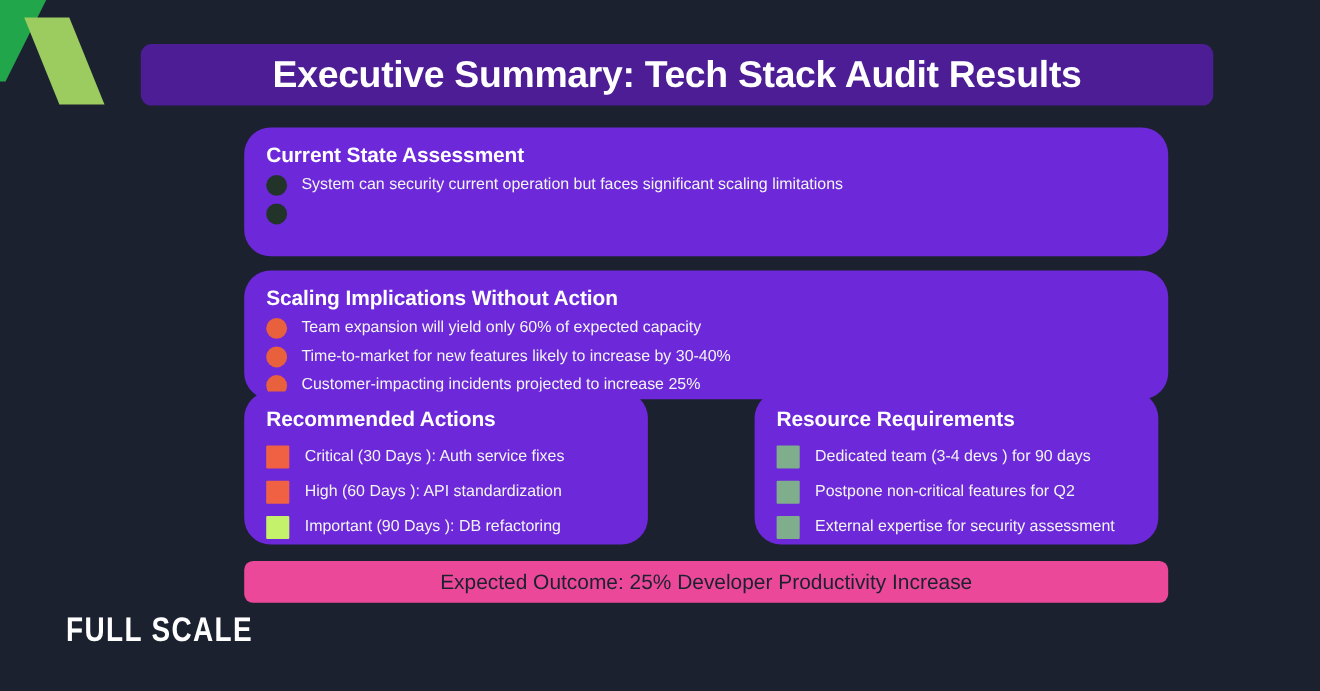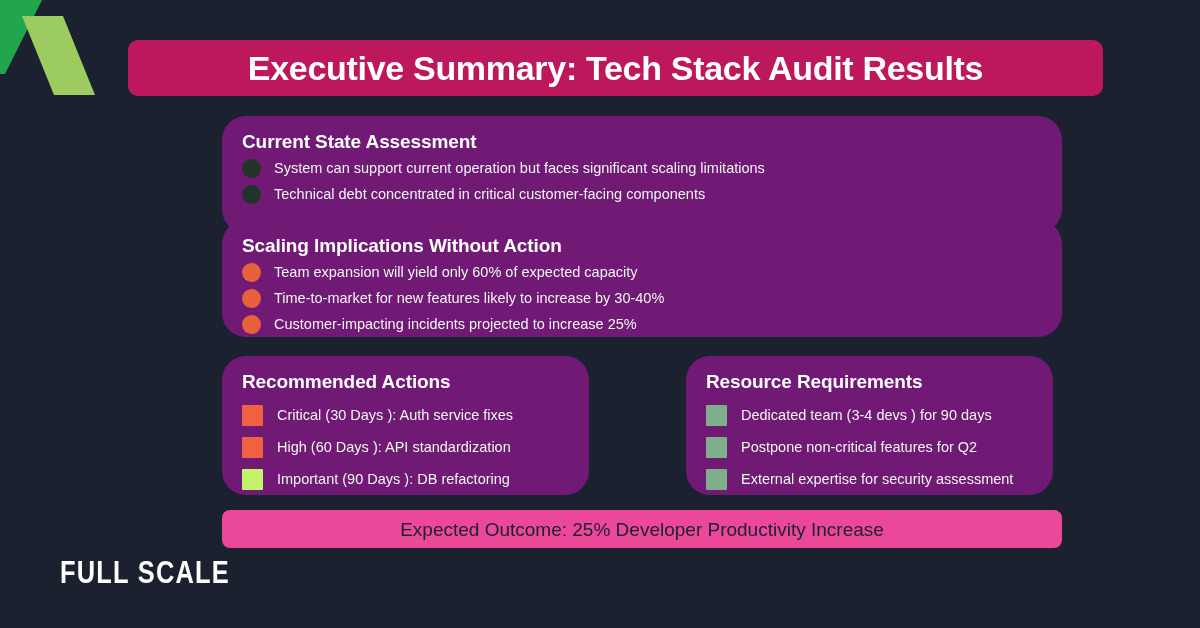--- a/index.html
+++ b/index.html
@@ -27,42 +27,42 @@
   }
   .corner-mark svg { display: block; }
 
   
   .title-banner {
     position: absolute;
     left: 128px;
     top: 40px;
     width: 975px;
     height: 56px;
-    background: #be185d;
+    background: #4c1d95;
     border-radius: 10px;
     display: flex;
     align-items: center;
     justify-content: center;
     box-sizing: border-box;
     padding: 0 18px;
     text-align: center;
   }
   .title-banner-text {
     color: #ffffff;
     font-size: 34px;
     font-weight: bold;
     letter-spacing: -0.3px;
     white-space: nowrap;
     line-height: 1;
   }
 
   
   .card {
     position: absolute;
-    background: #701a75;
+    background: #6d28d9;
     border-radius: 24px;
     box-sizing: border-box;
   }
   .card-title {
     color: #ffffff;
     font-weight: bold;
     font-size: 19px;
     line-height: 1;
     letter-spacing: -0.1px;
   }
@@ -84,21 +84,21 @@
   .card-wide .bullet-row:last-child { margin-bottom: 0; }
   .marker-circle {
     width: 19px;
     height: 19px;
     border-radius: 50%;
     flex: 0 0 19px;
     margin-right: 13px;
   }
 
   #card-current-state { top: 116px; height: 117px; }
-  #card-scaling       { top: 220px; height: 117px; }
+  #card-scaling       { top: 246px; height: 117px; }
 
   
   .card-half { top: 356px; width: 367px; height: 139px; padding: 16px 20px 14px 20px; }
   #card-actions  { left: 222px; }
   #card-resource { left: 686px; }
   .card-half .card-title { margin: 0 0 14px 0; }
   .card-half .bullet-row { margin-bottom: 11px; text-align: center; }
   .card-half .bullet-row:last-child { margin-bottom: 0; }
   .marker-square {
     width: 21px;
@@ -157,25 +157,24 @@
 
 <div class="title-banner">
   <span class="title-banner-text">Executive Summary: Tech Stack Audit Results</span>
 </div>
 
 <div class="card card-wide" id="card-current-state">
   <div class="card-title">Current State Assessment</div>
 
   <div class="bullet-row">
     <span class="marker-circle" style="background:#22342a"></span>
-    <span class="bullet-text">System can support current operation but faces significant scaling limitations</span>
+    <span class="bullet-text">System can security current operation but faces significant scaling limitations</span>
   </div>
   <div class="bullet-row">
     <span class="marker-circle" style="background:#22342a"></span>
-    <span class="bullet-text">Technical debt concentrated in critical customer-facing components</span>
   </div>
 </div>
 
 <div class="card card-wide" id="card-scaling">
   <div class="card-title">Scaling Implications Without Action</div>
 
   <div class="bullet-row">
     <span class="marker-circle" style="background:#e8603c"></span>
     <span class="bullet-text">Team expansion will yield only 60% of expected capacity</span>
   </div>

